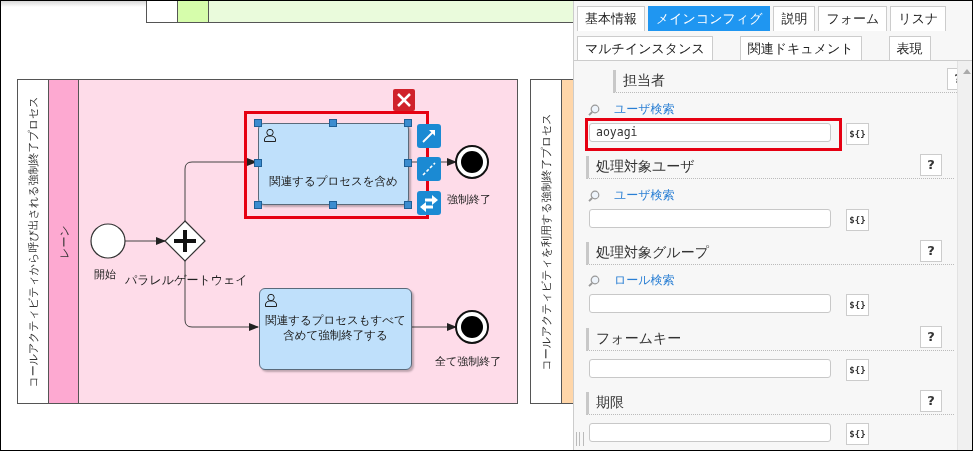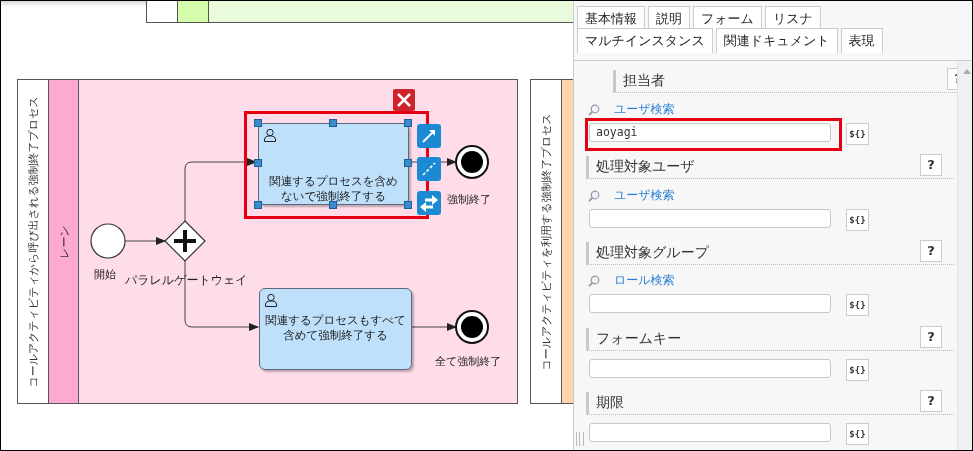--- a/index.html
+++ b/index.html
@@ -142,21 +142,20 @@
     <span class="evt-label" style="left:446px;top:191px;text-align:right;">強制終了</span>
     <span class="evt-label" style="left:434px;top:353px;">全て強制終了</span>
 
     <div class="task" style="left:257px;top:122px;width:149px;height:80px;">
       <svg class="user-icon" viewBox="0 0 14 14">
         <circle cx="7" cy="4.5" r="3.2" fill="none" stroke="#222" stroke-width="1"></circle>
         <path d="M1.5,13.5 L1.5,11 Q2,8.5 5,8 L9,8 Q12,8.5 12.5,11 L12.5,13.5 Z" fill="none" stroke="#222" stroke-width="1"></path>
       </svg>
       <div class="label" style="top:26px;margin-top:24px;">
         <div>関連するプロセスを含め</div>
-        <div>ないで強制終了する</div>
       </div>
     </div>
 
     <div class="handle" style="left:253px;top:118px;"></div>
     <div class="handle" style="left:328px;top:118px;"></div>
     <div class="handle" style="left:403px;top:118px;"></div>
     <div class="handle" style="left:253px;top:158px;"></div>
     <div class="handle" style="left:403px;top:158px;"></div>
     <div class="handle" style="left:253px;top:200px;"></div>
     <div class="handle" style="left:328px;top:200px;"></div>
@@ -199,25 +198,26 @@
       <div class="label" style="top:24px;">
         <div>関連するプロセスもすべて</div>
         <div>含めて強制終了する</div>
       </div>
     </div>
   </div>
 
   <div class="panel">
     <div class="tabs-row" style="top:5px;">
       <div class="tab">基本情報</div>
+      <div class="tab active">メインコンフィグ</div>
       <div class="tab">説明</div>
       <div class="tab">フォーム</div>
       <div class="tab">リスナ</div>
     </div>
-    <div class="tabs-row" style="top:27px;">
+    <div class="tabs-row" style="top:35px;gap:24px;">
       <div class="tab">マルチインスタンス</div>
       <div class="tab">関連ドキュメント</div>
       <div class="tab">表現</div>
     </div>
     <div class="tabs-bottom-line"></div>
 
     <div class="content">
 
       <div class="section-head" style="top:9px;margin-left:27px;">
         <span class="title">担当者</span>

